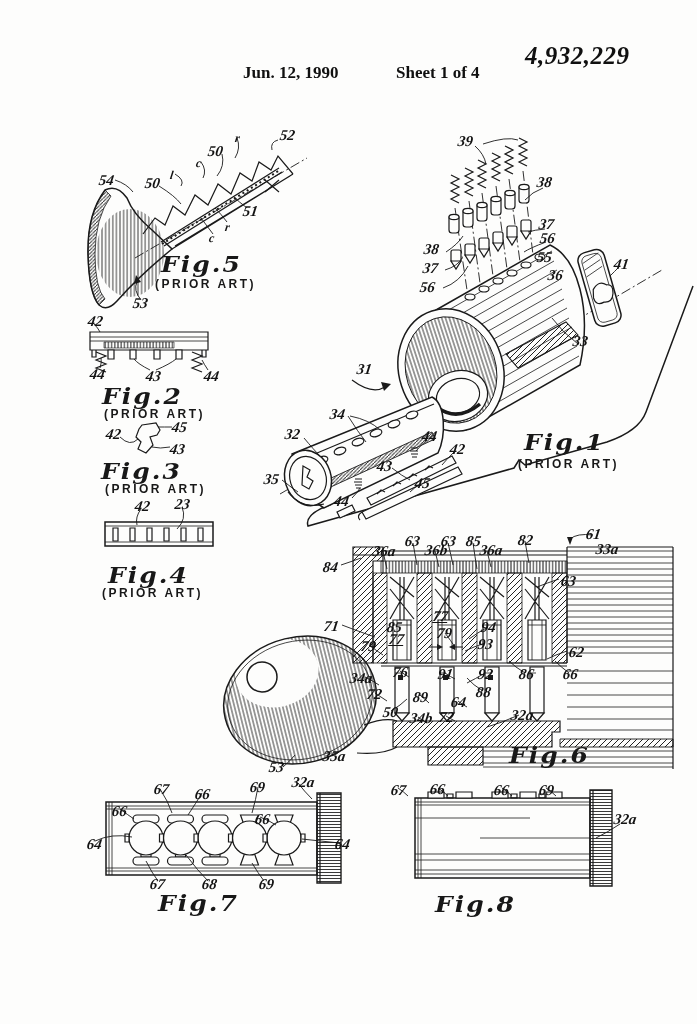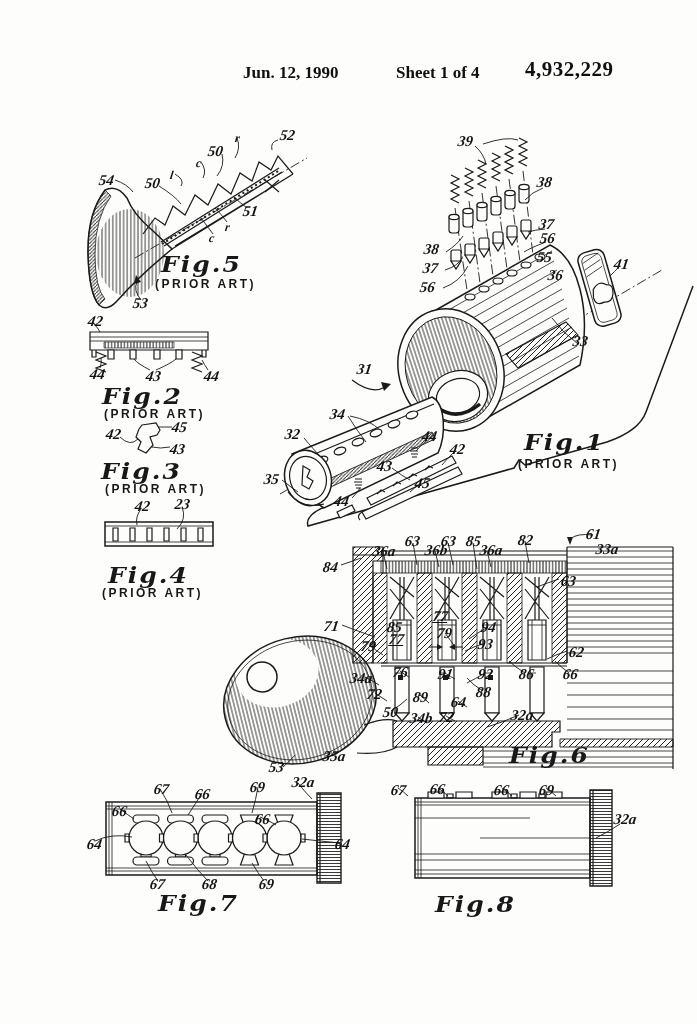--- a/index.html
+++ b/index.html
@@ -2,21 +2,21 @@
 <html><head>
 <meta charset="utf-8">
 <style>
   html,body{margin:0;padding:0;background:#e8e8e8;}
   .page{position:relative;width:697px;height:1024px;background:#fdfdfc;overflow:hidden;
         font-family:"Liberation Serif",serif;color:#141414;}
   .hdr{position:absolute;white-space:nowrap;color:#101010;}
   .hdr.title{left:100px;top:58px;font-size:24px;font-weight:700;}
   .hdr.date{left:243px;top:63px;font-size:17px;font-weight:700;}
   .hdr.sheet{left:396px;top:63px;font-size:17px;font-weight:700;text-align:right;}
-  .hdr.patnum{left:525px;top:57px;font-size:21px;font-weight:700;letter-spacing:0.5px;}
+  .hdr.patnum{left:525px;top:42px;font-size:25px;font-weight:700;letter-spacing:0.5px;font-style:italic;}
   .fig{position:absolute;}
   .fig svg{position:absolute;left:0;top:0;}
   .labels{position:absolute;left:0;top:0;right:0;bottom:0;pointer-events:none;}
   .ref{position:absolute;font:italic 600 15px "Liberation Serif",serif;
        transform:skewX(-8deg);white-space:nowrap;color:#131313;line-height:1;}
   .ref.sm{font-size:12px;}
   .ref.u{text-decoration:underline;}
   .cap{position:absolute;font:italic 700 25px "DejaVu Serif",serif;letter-spacing:2px;
        color:#181818;transform:scaleY(.92);white-space:nowrap;line-height:1;}
   .sub{position:absolute;font:600 12px "Liberation Sans",sans-serif;letter-spacing:2.5px;

